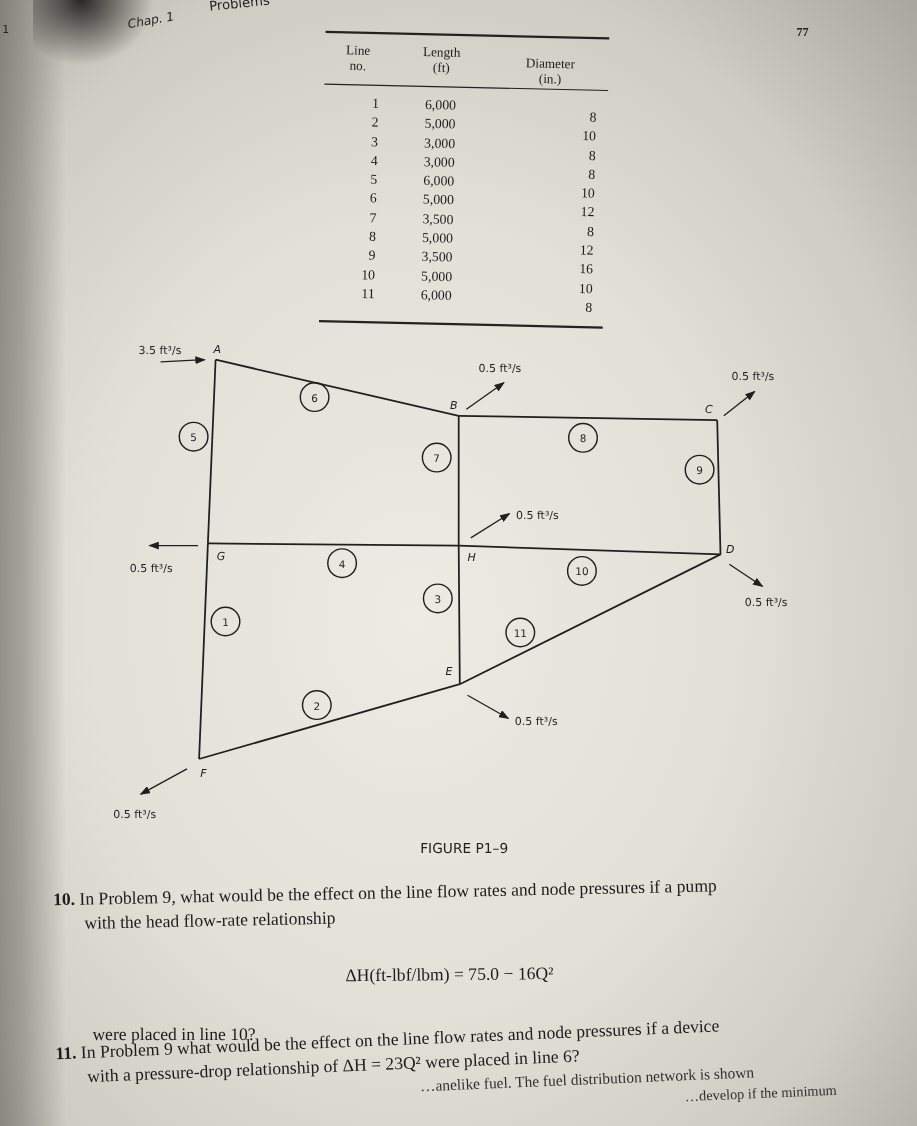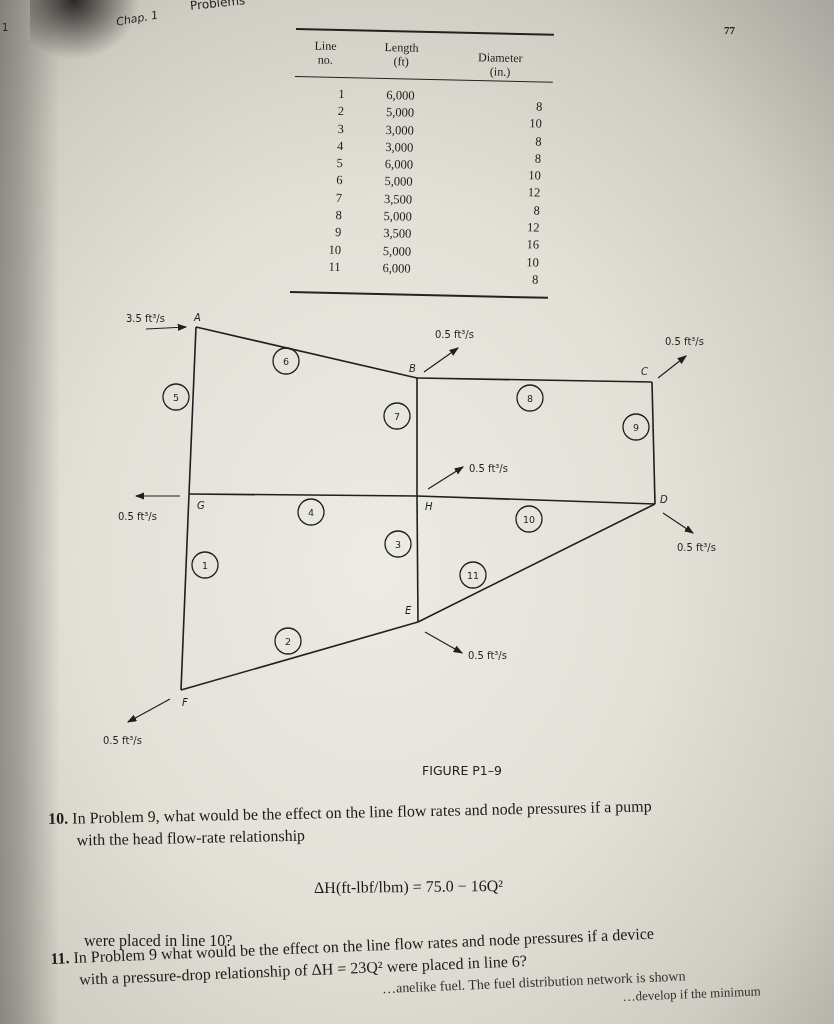--- a/index.html
+++ b/index.html
@@ -38,21 +38,21 @@
     .col.num { width: 50px; align-items: flex-end; padding-right: 10px; }
     .col.len { width: 92px; align-items: center; }
     .col.dia { width: 96px; align-items: flex-end; padding-right: 10px; padding-top: 8px; }
 
     
     svg.diagram { position: absolute; left: 0; top: 0; }
     .lbl { font-family: "DejaVu Sans", sans-serif; font-size: 10px; fill: #1f1f1f; }
     .node { font-family: "DejaVu Sans", sans-serif; font-size: 10px; font-style: italic; fill: #1f1f1f; }
     .cnum { font-family: "DejaVu Sans", sans-serif; font-size: 9.5px; fill: #1f1f1f; }
 
-    .figcap { position: absolute; left: 382px; top: 763px; font-family: "DejaVu Sans", sans-serif; font-size: 12.5px; color: #222; margin-left: 40px; }
+    .figcap { position: absolute; left: 382px; top: 763px; font-family: "DejaVu Sans", sans-serif; font-size: 12.5px; color: #222; }
 
     .problem { position: absolute; font-size: 16px; line-height: 22px; color: #1c1b19; transform-origin: left top; }
     .p10 { left: 48px; top: 808px; width: 740px; transform: rotate(-1.2deg); }
     .p10 .num, .p11 .num { font-weight: bold; }
     .indent { padding-left: 28px; }
     .equation { position: absolute; left: 314px; top: 878px; font-size: 16px; transform: rotate(-0.6deg); color: #1c1b19; }
     .p10b { left: 84px; top: 930px; }
     .p11 { left: 50px; top: 948px; width: 740px; transform: rotate(-2.4deg); }
     .p11 .line { white-space: nowrap; }
     .fade { opacity: 0.9; }

